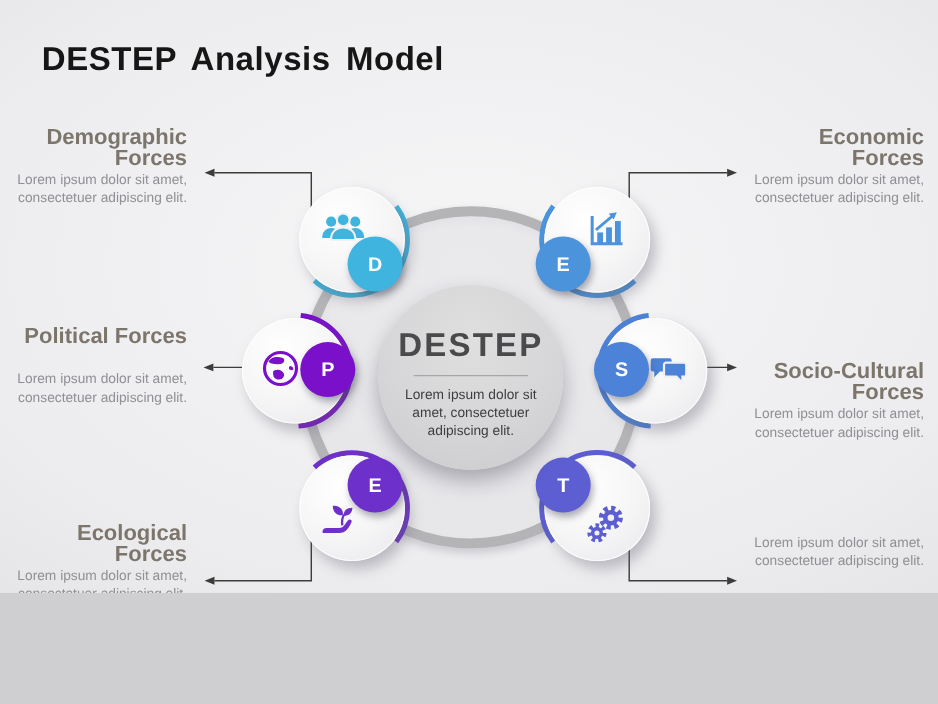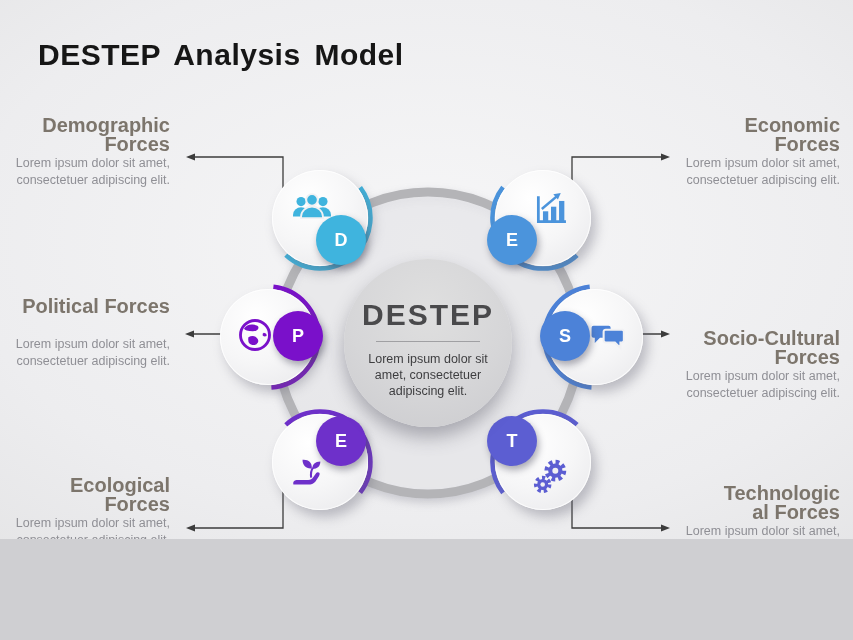--- a/index.html
+++ b/index.html
@@ -210,20 +210,16 @@
 
   <div class="abs force right" style="left:15px;top:476px;">
     <div class="force-heading">
       <span class="hl">Ecological</span>
       <span class="hl">Forces</span>
     </div>
     <div class="force-desc">Lorem ipsum dolor sit amet, consectetuer adipiscing elit.</div>
   </div>
 
   <div class="abs force left" style="left:685px;top:484px;">
-    <div class="force-heading">
-      <span class="hl">Technologic</span>
-      <span class="hl">al Forces</span>
-    </div>
     <div class="force-desc">Lorem ipsum dolor sit amet, consectetuer adipiscing elit.</div>
   </div>
 
 </div>
 
 </body></html>

